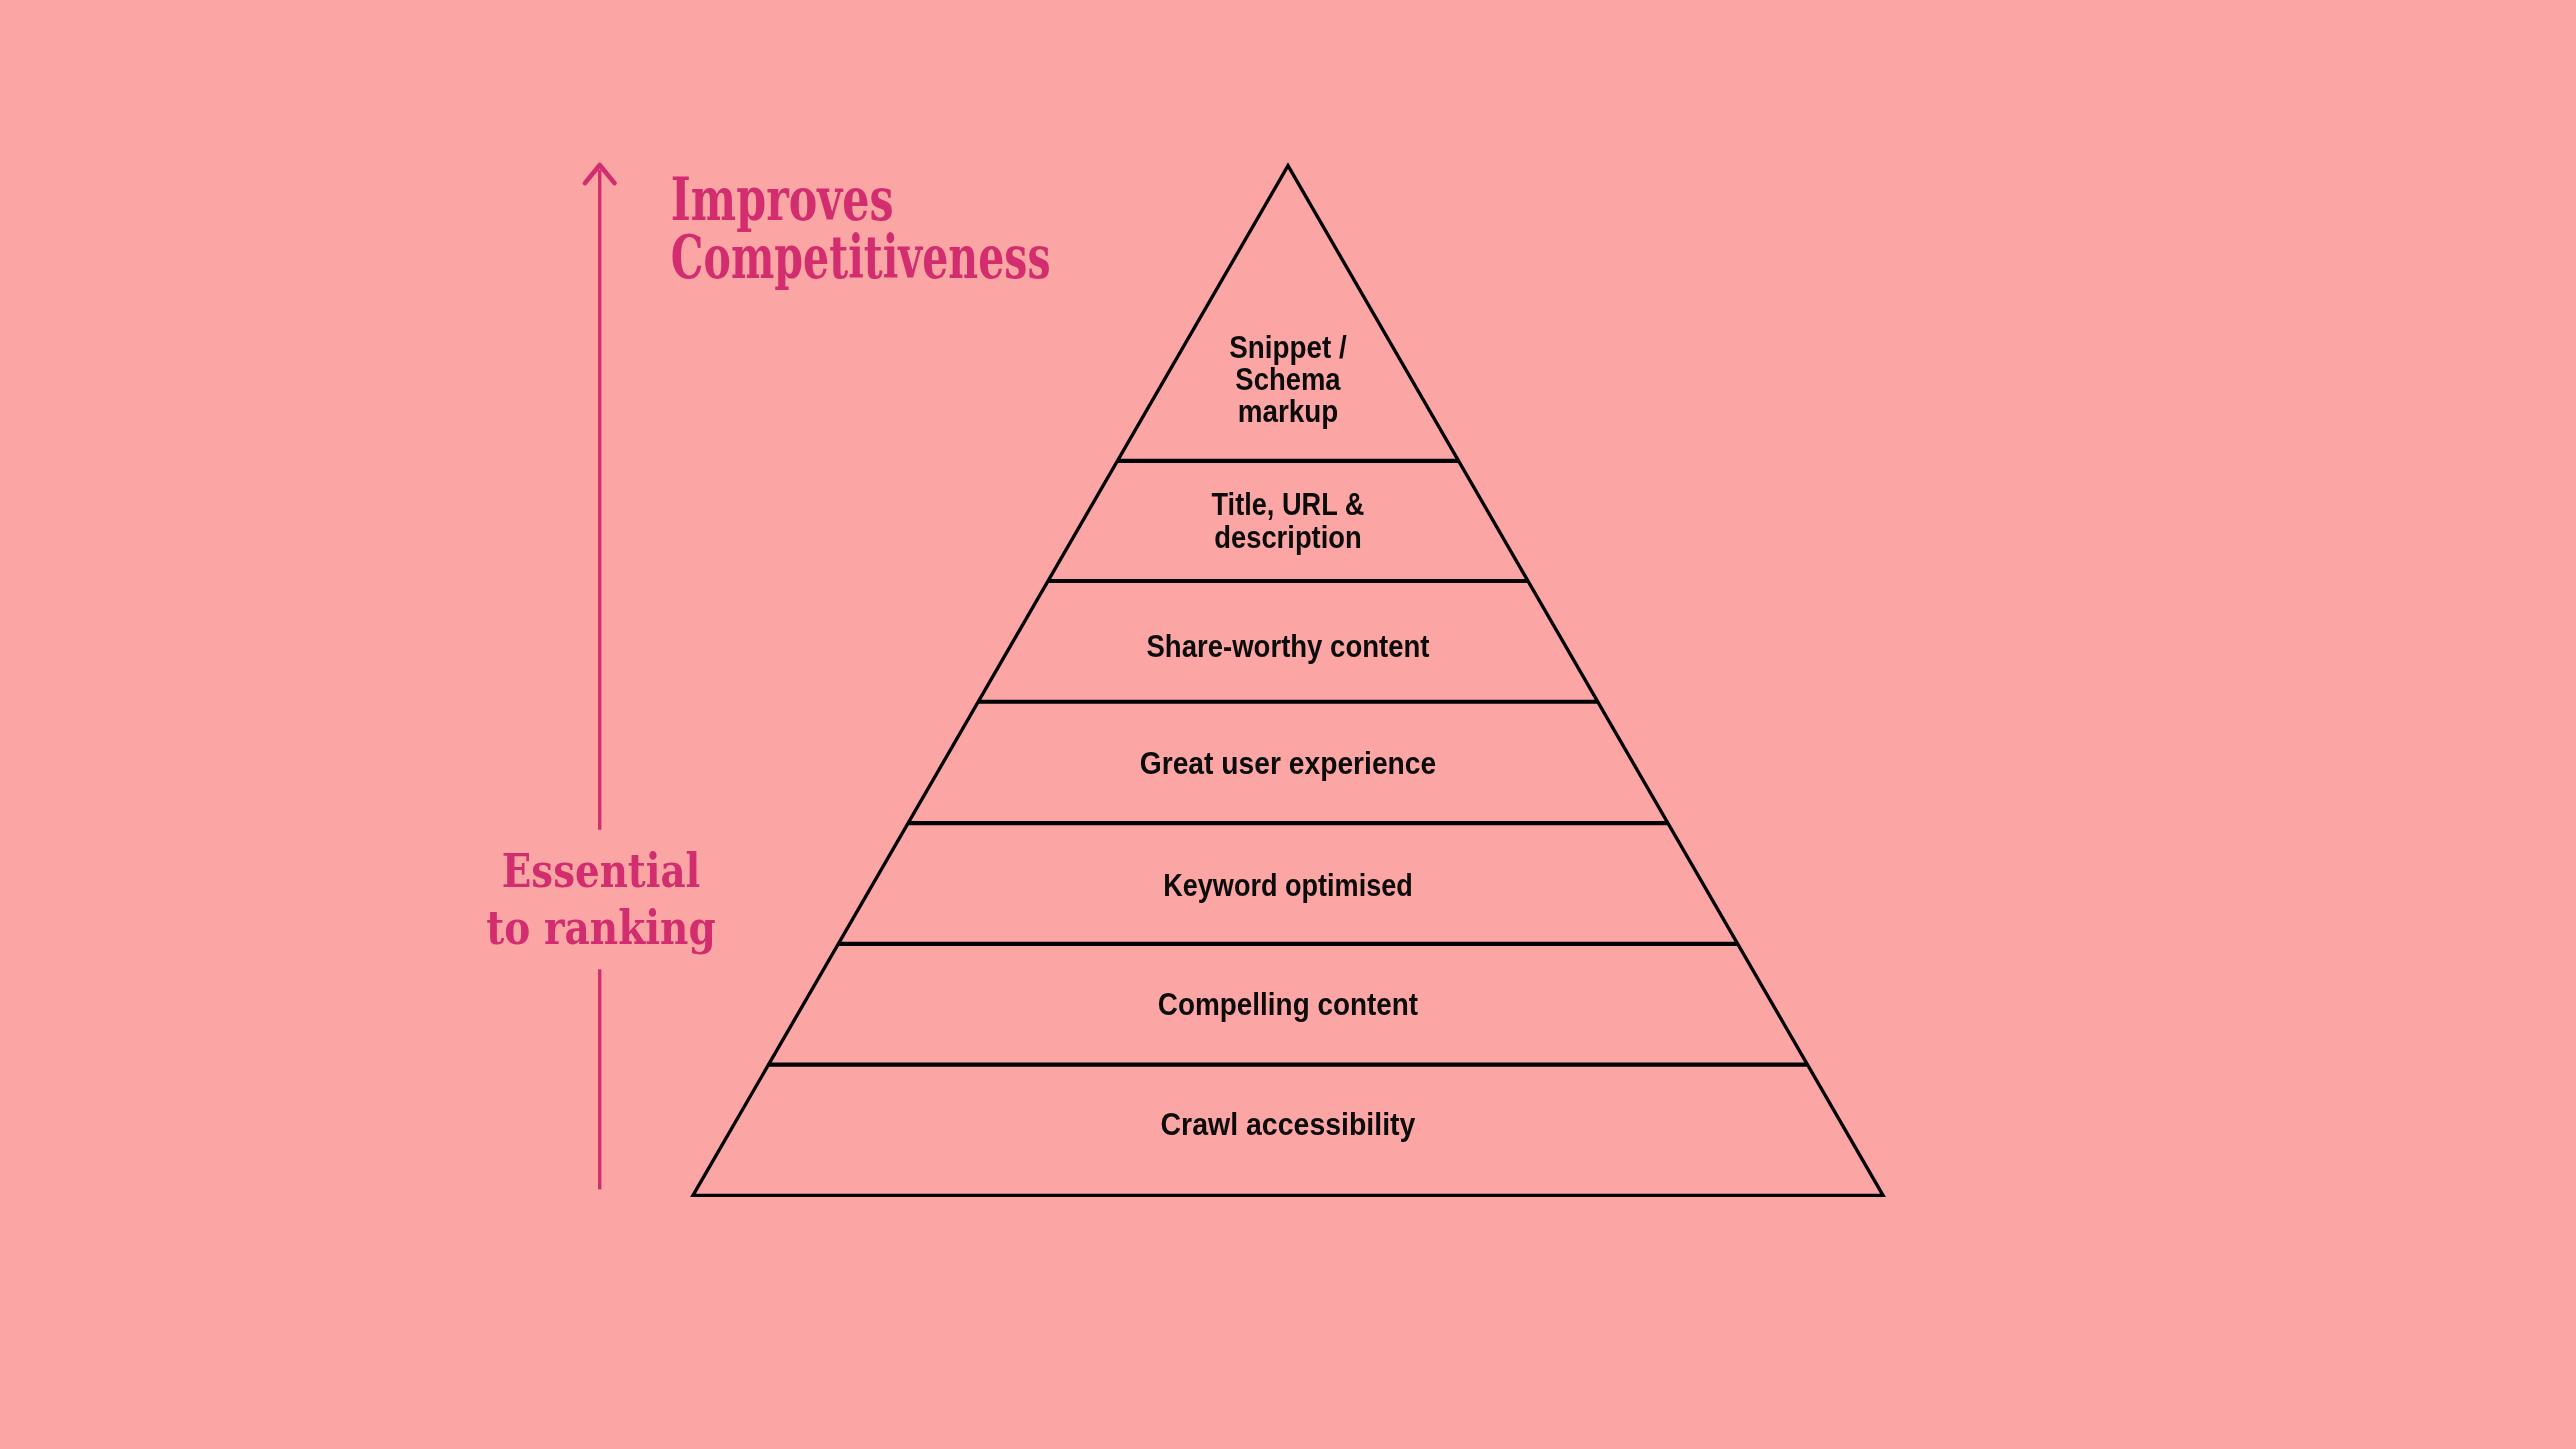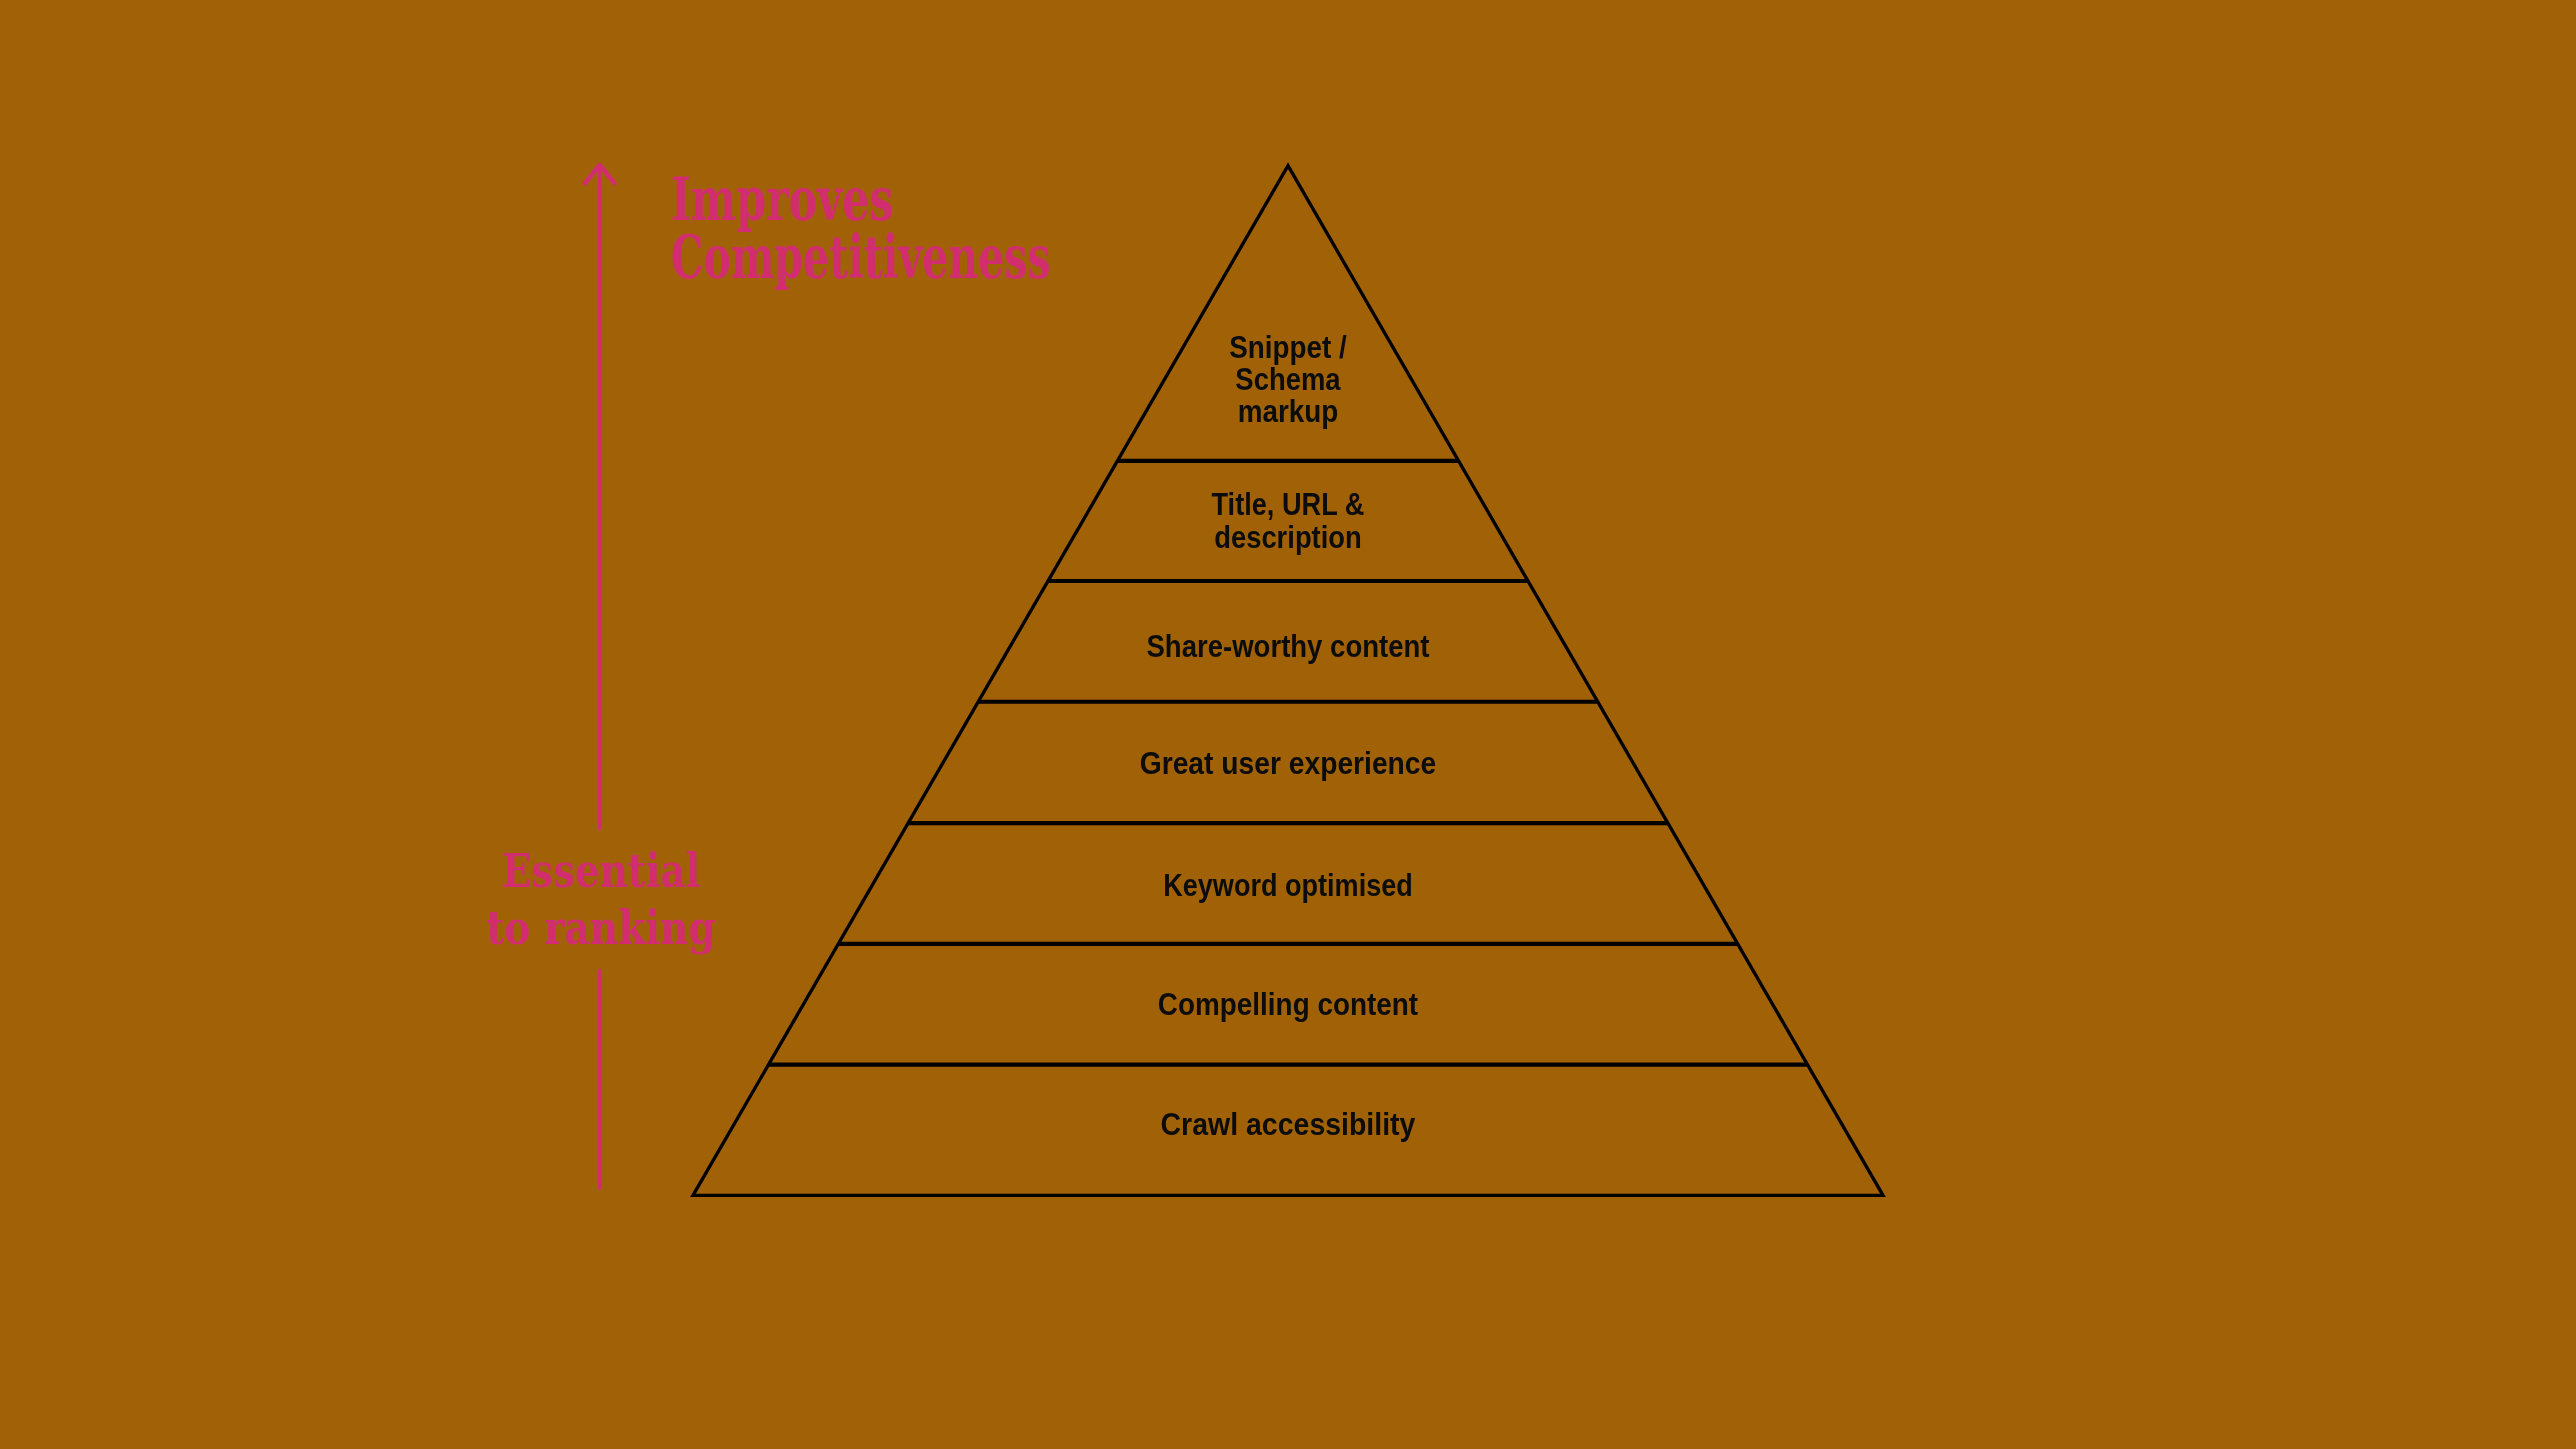--- a/index.html
+++ b/index.html
@@ -7,21 +7,21 @@
     padding: 0;
     width: 2576px;
     height: 1449px;
     background: #ffffff;
     overflow: hidden;
   }
   .stage {
     position: relative;
     width: 2576px;
     height: 1449px;
-    background: #a16207;
+    background: #fca5a5;
   }
   svg { display: block; }
   .band-label {
     font-family: "Liberation Sans", "DejaVu Sans", sans-serif;
     font-weight: 700;
     font-size: 48px;
     fill: #0c0c0c;
   }
   .pink-label-lg {
     font-family: "DejaVu Serif", "Liberation Serif", serif;

